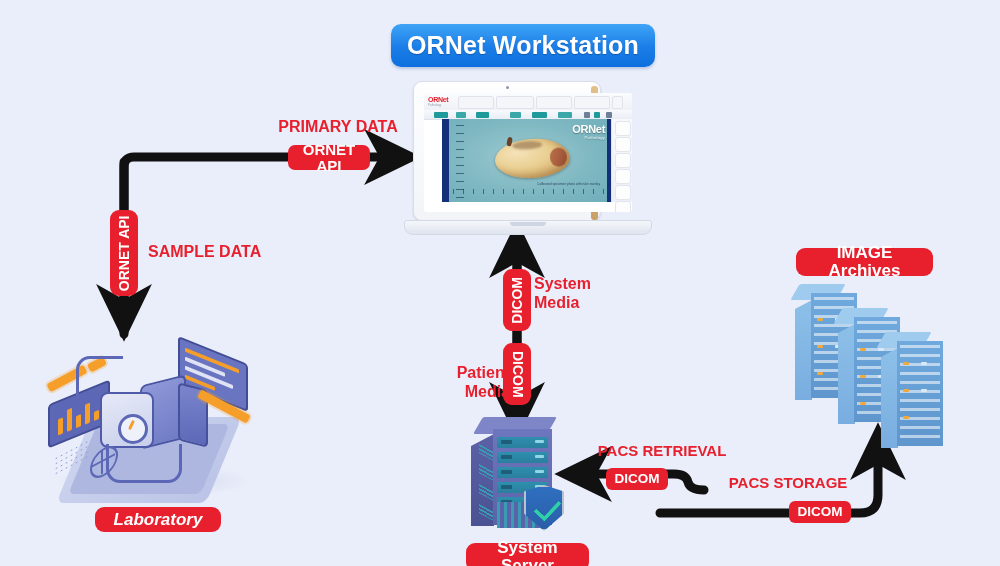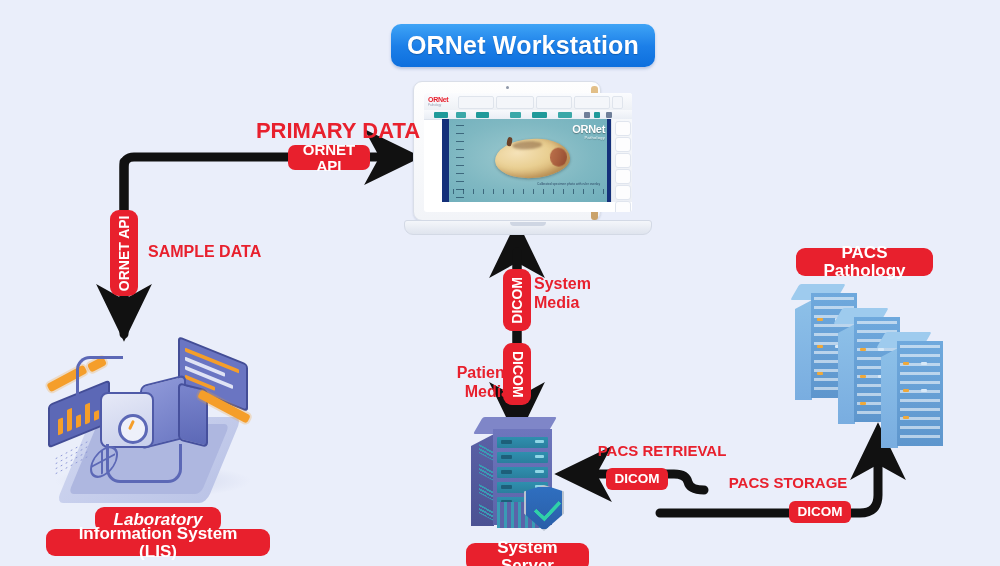--- a/index.html
+++ b/index.html
@@ -345,21 +345,21 @@
     <div class="bay" style="top:50px;"></div>
     <div class="bay" style="top:65px;"></div>
     <div class="bay" style="top:80px;"></div>
     <div class="vent"></div>
     <div class="shield">
       <div class="check"></div>
     </div>
   </div>
   <div class="abs pill lg" id="ornet-server-label" style="left:466px;top:531px;width:123px;height:28px;">System Server</div>
 
-  <div class="abs pill lg" id="pacs-label" style="left:796px;top:236px;width:137px;height:28px;">PACS Pathology</div>
+  <div class="abs pill lg" id="pacs-label" style="left:796px;top:236px;width:137px;height:28px;">IMAGE Archives</div>
 
   <div class="abs" id="pacs">
     <div class="rack" style="left:0;top:0;">
       <div class="rk-top"></div>
         <div class="rk-side"></div>
         <div class="rk-face"></div>
       <div class="rk-rows"></div>
       <div class="rk-led" style="left:22px;top:34px;"></div>
       <div class="rk-led b" style="left:40px;top:34px;"></div>
       <div class="rk-led" style="left:22px;top:61px;"></div>
@@ -422,24 +422,23 @@
          border-bottom:none;border-right:none;border-radius:14px 0 0 0;"></div>
     <div class="tube" style="left:78px;top:100px;width:70px;height:36px;
          border-top:none;border-radius:0 0 14px 14px;"></div>
 
     <div class="grid-dots"></div>
     <div class="globe"></div>
   </div>
 
   <div class="abs" style="left:46px;top:495px;width:224px;">
     <div class="pill lg" style="height:25px;width:126px;margin:0 auto;font-style:italic;">Laboratory</div>
-    <div class="pill lg" style="height:27px;width:224px;margin:-3px auto 0;">Information System (LIS)</div>
-  </div>
-
-  <div class="abs caption" style="left:248px;top:106px;width:180px;font-size:22px;">PRIMARY DATA</div>
+  </div>
+
+  <div class="abs caption" style="left:248px;top:106px;width:180px;font-size:16px;">PRIMARY DATA</div>
   <div class="abs pill md" style="left:288px;top:133px;width:82px;height:25px;">ORNET API</div>
 
   <div class="abs caption" style="left:148px;top:231px;width:140px;font-size:16px;text-align:left;">SAMPLE DATA</div>
   <div class="abs pill vert" style="left:110px;top:198px;width:28px;height:86px;">
     <span class="vtext rot-up">ORNET API</span>
   </div>
 
   <div class="abs caption" style="left:534px;top:263px;width:90px;font-size:16px;text-align:left;">System
 Media</div>
   <div class="abs pill vert" style="left:503px;top:257px;width:28px;height:62px;">

